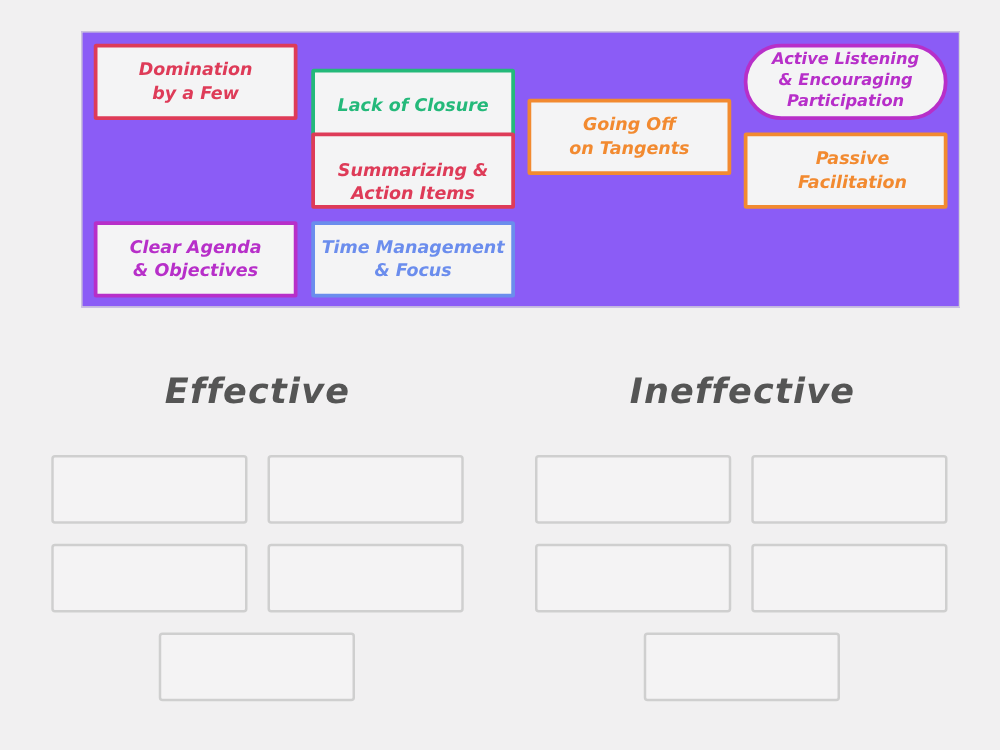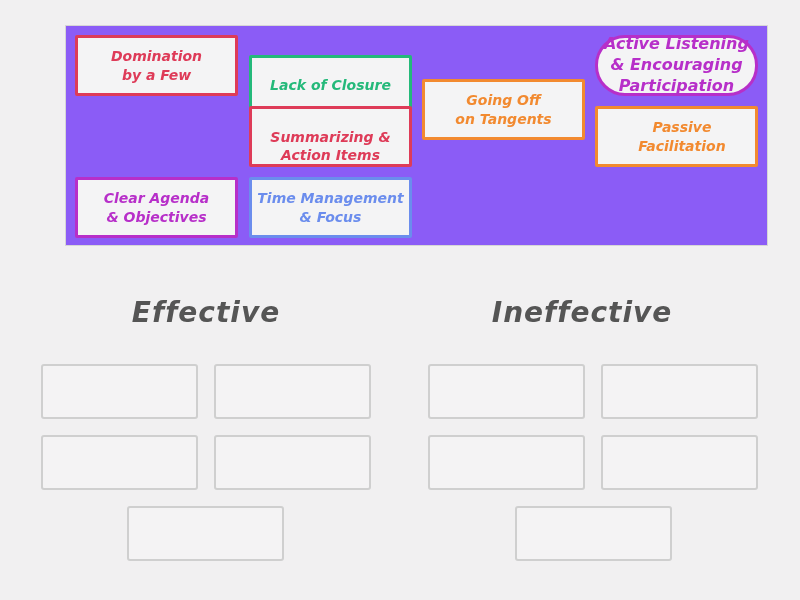--- a/index.html
+++ b/index.html
@@ -7,21 +7,21 @@
          font-family: "DejaVu Sans", sans-serif; }
   .tray { position:absolute; left:65px; top:25px; width:703px; height:221px;
           border:1px solid #d6d6d6; background:#8b5cf6; box-sizing:border-box; }
   .card { position:absolute; width:163px; height:61px; box-sizing:border-box;
           border:3px solid; border-radius:2px; background:#f4f4f5;
           display:flex; align-items:center; justify-content:center; text-align:center;
           font-style:italic; font-weight:bold; line-height:1.3; cursor:grab; }
   .card span { white-space:pre-line; }
   .fs-l { font-size:14px; }
   .fs-m { font-size:12.5px; }
-  .fs-s { font-size:16px;border-radius:30px; }
+  .fs-s { font-size:13px;border-radius:30px; }
   .heading { position:absolute; top:296px; width:380px; text-align:center;
              font-size:28px; font-weight:bold; font-style:italic; color:#555;
              font-family: "DejaVu Sans", sans-serif; letter-spacing:1px; }
   .slot { position:absolute; width:157px; height:55px; box-sizing:border-box;
           border:2px solid #cfcfcf; border-radius:3px; background:#f4f3f4; }
 </style>
 </head>
 <body>
 
 <div class="tray">
@@ -55,21 +55,21 @@
       <span>Clear Agenda
 &amp; Objectives</span>
     </div>
   <div class="card fs-l" style="left:183px;top:151px;border-color:#6b8ded;color:#6b8ded;">
       <span>Time Management
 &amp; Focus</span>
     </div>
 </div>
 
 <div class="heading" style="left:16px;">Effective</div>
-<div class="heading" style="left:392px;text-align:center;">Ineffective</div>
+<div class="heading" style="left:404px;text-align:center;">Ineffective</div>
 
 <div class="slot" style="left:41px;top:364px;"></div>
 <div class="slot" style="left:214px;top:364px;"></div>
 <div class="slot" style="left:41px;top:435px;"></div>
 <div class="slot" style="left:214px;top:435px;"></div>
 <div class="slot" style="left:127px;top:506px;"></div>
 
 <div class="slot" style="left:428px;top:364px;"></div>
 <div class="slot" style="left:601px;top:364px;"></div>
 <div class="slot" style="left:428px;top:435px;"></div>

